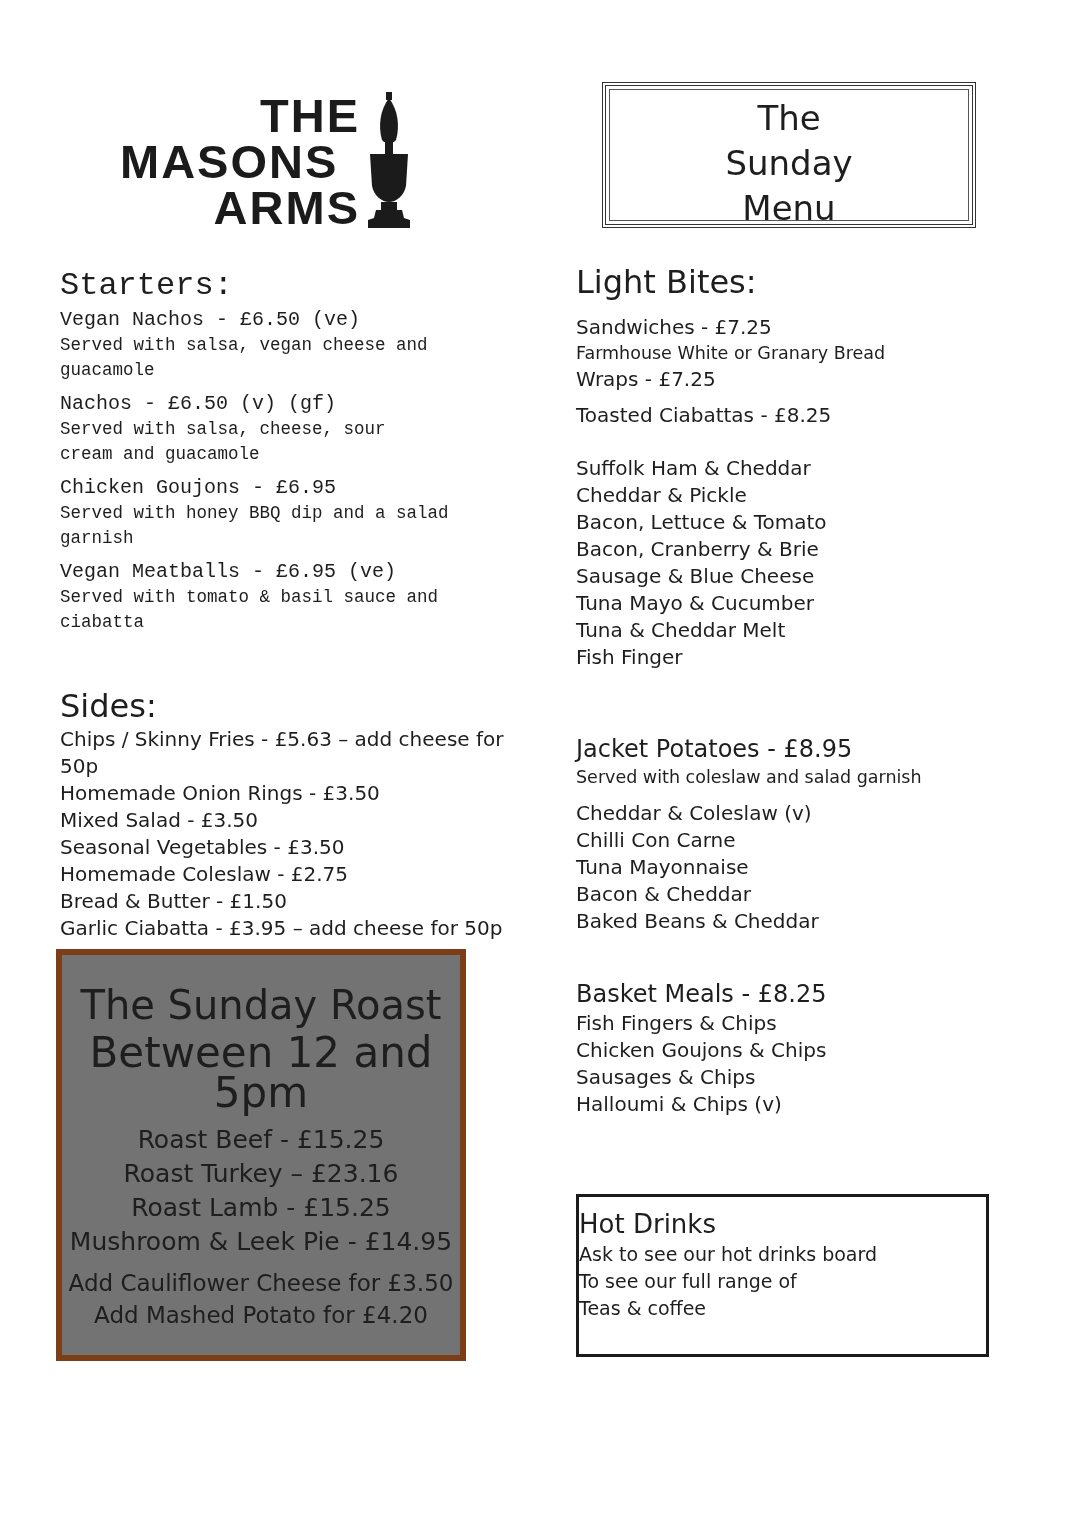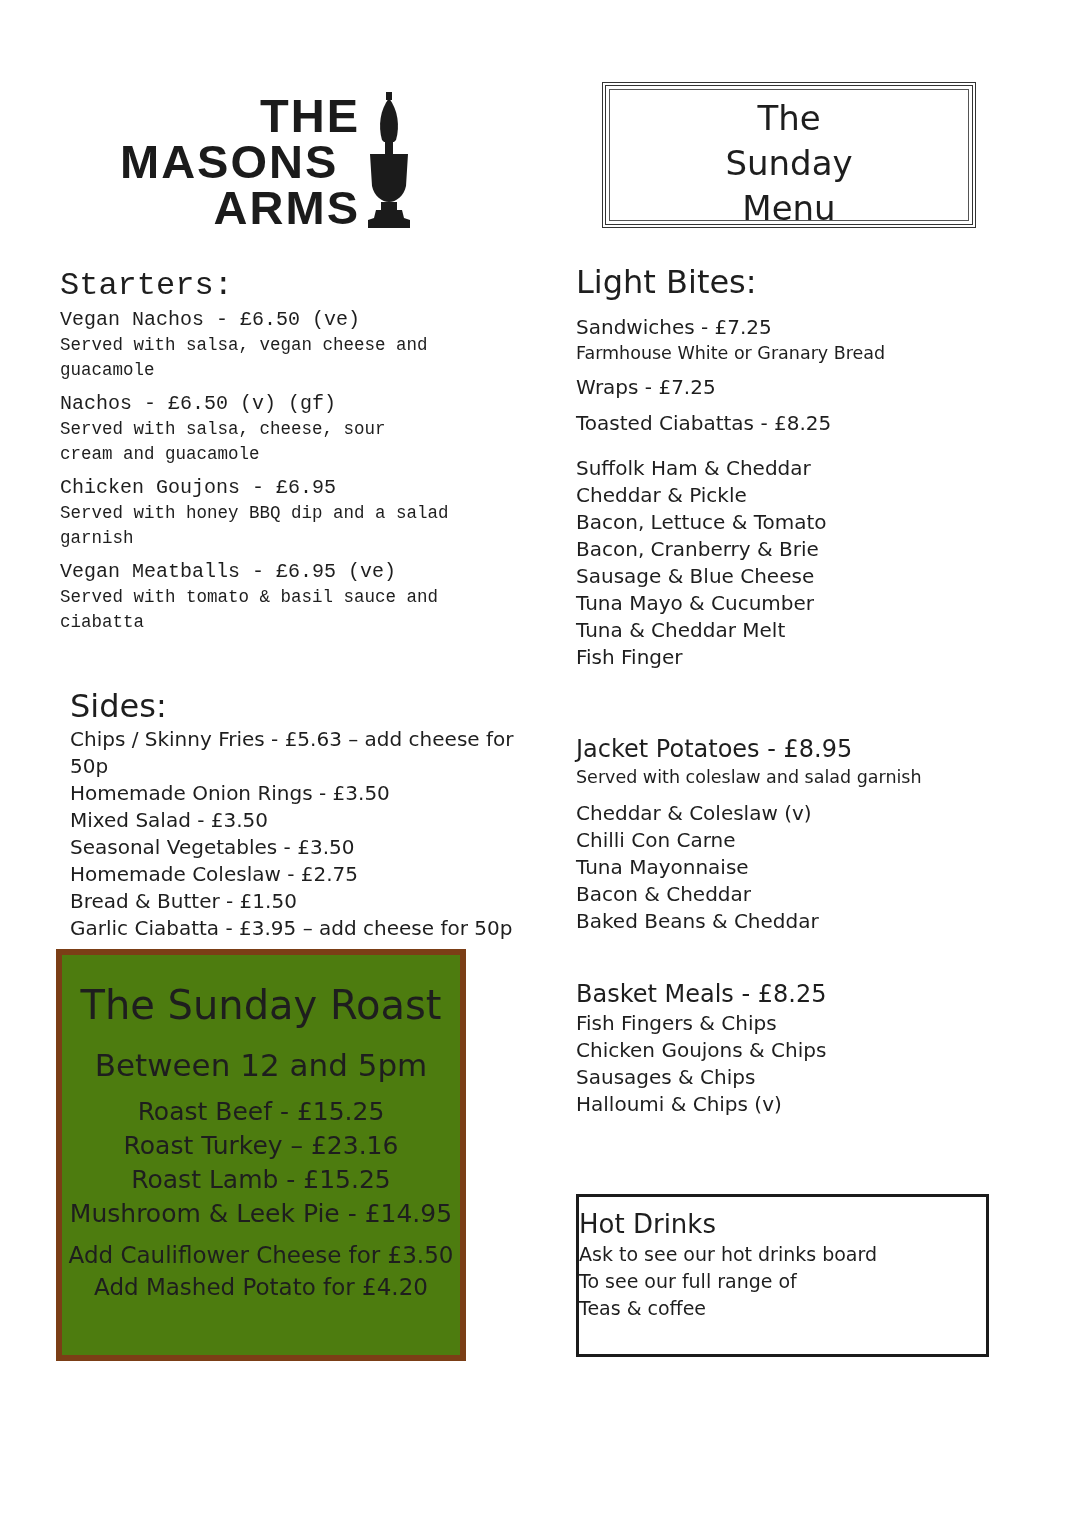--- a/index.html
+++ b/index.html
@@ -24,32 +24,32 @@
   #title-inner { padding-top: 10px; }
 
   .heading { font-size: 32px; line-height: 40px; font-weight: normal; margin: 0; }
   .item-name { font-size: 20px; line-height: 27px; }
   .item-desc { font-size: 17.5px; line-height: 25px; }
   .list-line { font-size: 20px; line-height: 27px; }
   .sec { font-family: "DejaVu Sans", sans-serif; }
 
   #starters { left: 60px; top: 266px; width: 470px; font-family: Liberation Mono, monospace; }
   #starters .item { margin-bottom: 7px; }
-  #sides { left: 70px; top: 686px; width: 470px; }
+  #sides { left: 60px; top: 686px; width: 470px; }
 
   #light-bites { left: 576px; top: 262px; width: 420px; }
   #lb-fillings { left: 576px; top: 455px; width: 420px; }
   #jackets { left: 576px; top: 733px; width: 420px; }
   #baskets { left: 576px; top: 978px; width: 420px; }
 
   
   #roast-box { left: 56px; top: 949px; width: 410px; height: 412px; box-sizing: border-box;
-               border: 6px solid #7b3e16; background: #4d7c0f; text-align: center; }
+               border: 6px solid #7b3e16; background: #737373; text-align: center; }
   #roast-title { font-size: 40px; line-height: 48px; margin-top: 26px; }
-  #roast-time { font-size: 31px; line-height: 40px; margin-top: 16px; margin-bottom: 10px; }
+  #roast-time { font-size: 42px; line-height: 40px; margin-top: 4px; margin-bottom: 10px; }
   .roast-line { font-size: 25px; line-height: 34px; }
   #roast-extras { margin-top: 8px; }
   .roast-extra { font-size: 23px; line-height: 32px; }
 
   
   #drinks-box { left: 576px; top: 1194px; width: 413px; height: 163px; box-sizing: border-box;
                 border: 3px solid #1b1b1b; text-align: left; }
   #drinks-title { font-size: 26px; line-height: 34px; margin-top: 10px; }
   .drinks-line { font-size: 19px; line-height: 27px; }
 </style>
@@ -119,21 +119,21 @@
   <div id="roast-extras">
     <div class="roast-extra">Add Cauliflower Cheese for £3.50</div>
     <div class="roast-extra">Add Mashed Potato for £4.20</div>
   </div>
 </div>
 
 <div id="light-bites" class="abs sec">
   <h2 class="heading">Light Bites:</h2>
   <div class="item-name" style="margin-top:12px">Sandwiches - £7.25</div>
   <div class="item-desc">Farmhouse White or Granary Bread</div>
-  <div class="item-name" style="margin-top:8px">Wraps - £7.25</div>
+  <div class="item-name" style="">Wraps - £7.25</div>
   <div class="item-name" style="margin-top:9px">Toasted Ciabattas - £8.25</div>
 </div>
 
 <div id="lb-fillings" class="abs sec">
   <div class="list-line">Suffolk Ham &amp; Cheddar</div>
   <div class="list-line">Cheddar &amp; Pickle</div>
   <div class="list-line">Bacon, Lettuce &amp; Tomato</div>
   <div class="list-line">Bacon, Cranberry &amp; Brie</div>
   <div class="list-line">Sausage &amp; Blue Cheese</div>
   <div class="list-line">Tuna Mayo &amp; Cucumber</div>

